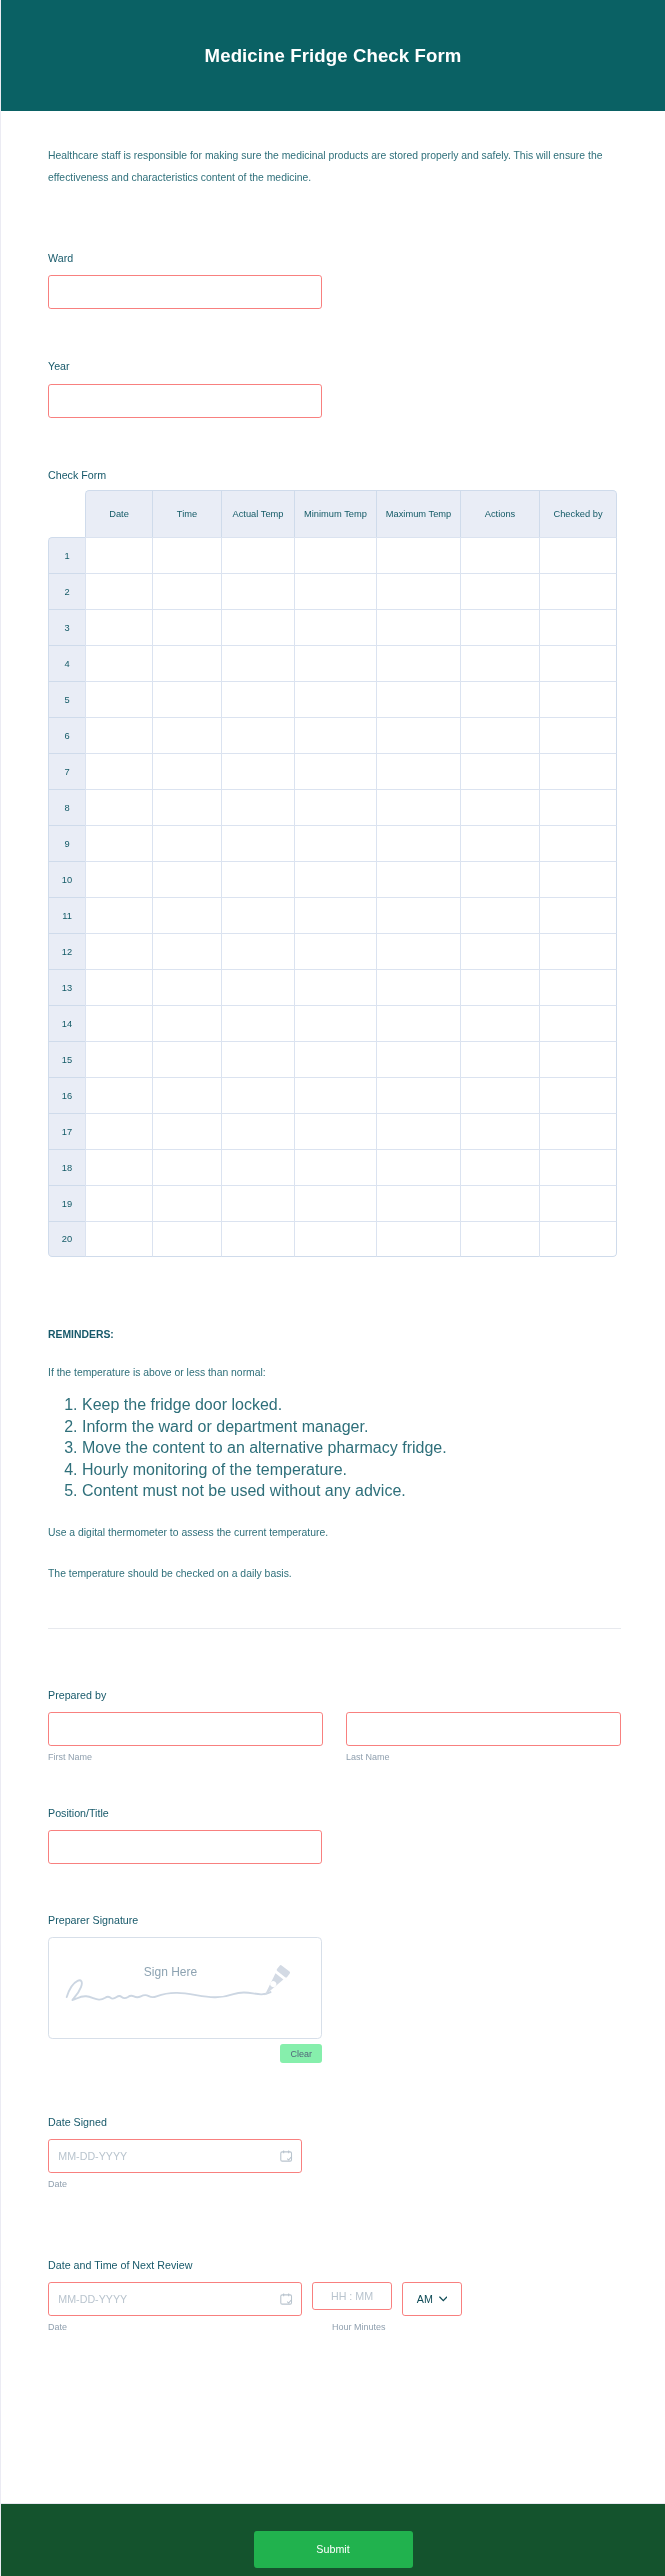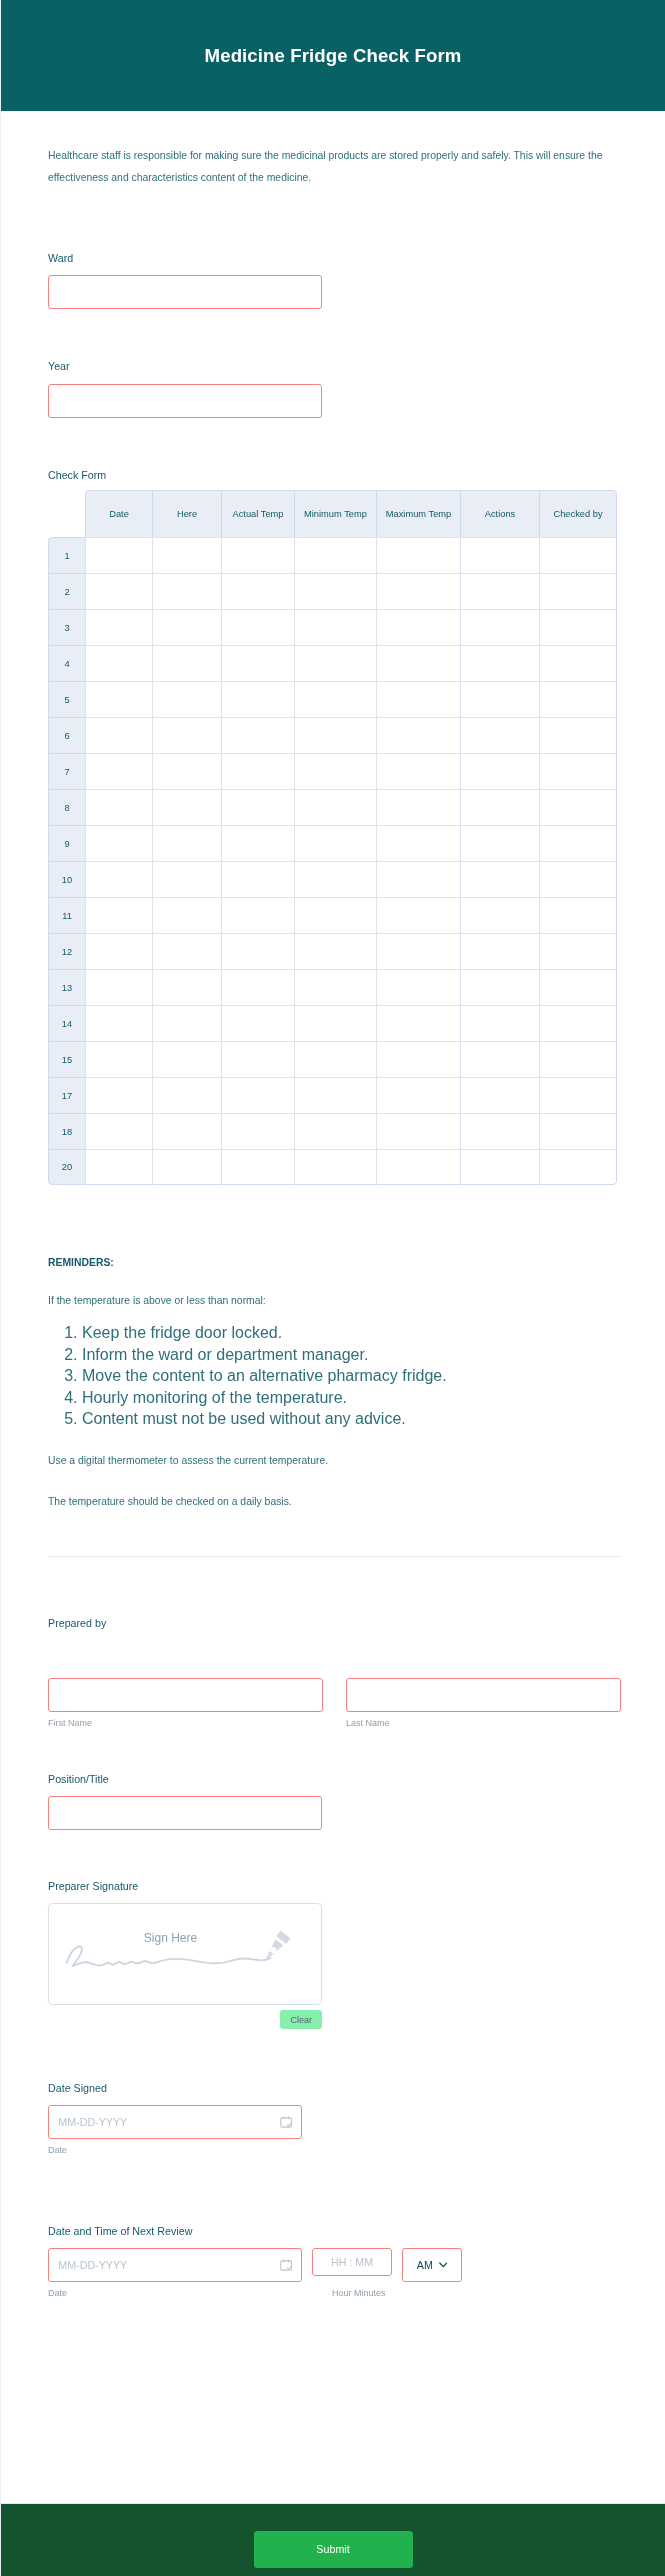--- a/index.html
+++ b/index.html
@@ -39,21 +39,21 @@
   
   .reminders-heading { margin-top:72px; color:var(--label-teal,#17596a); font-size:10.4px; font-weight:bold; }
   .reminders-intro { margin-top:21.5px; color:#2e6f7a; font-size:10.4px; line-height:21.5px; }
   .reminders-list { margin-top:10.7px; margin-left:34px; color:#2e6f7a; font-size:16px; line-height:21.5px; }
   .note { margin-top:20px; color:#2e6f7a; font-size:10.4px; line-height:21.5px; }
 
   .divider { border:none; border-top:0.7px solid #e7e9ee; margin-top:43px; width:573px; }
 
   
   .name-row { display:flex; gap:23px; margin-top:10px; }
-  .name-col { width:275px;margin-top:38px; }
+  .name-col { width:275px; }
   .sublabel { margin-top:5.7px; color:#90a0af; font-size:9px; }
 
   
   .sig-box { position:relative; margin-top:10px; width:274px; height:102px; border:0.7px solid #d7dfe9; border-radius:4.3px; background:#fff; overflow:hidden; }
   .sig-hint { position:absolute; top:27px; left:0; right:29px; text-align:center; color:#8da3b2; font-size:12px; }
   .sig-art { position:absolute; left:7.2px; top:21.5px; }
   .clear-row { width:274px; display:flex; justify-content:flex-end; }
   .clear-btn { margin-top:5px; background:#86efac; border:none; border-radius:2.9px; color:#52667a; font-size:9px; padding:4.3px 10px; cursor:pointer; font-family:"Liberation Sans",sans-serif; }
 
   
@@ -108,21 +108,21 @@
             <col style="width:73px">
           <col style="width:82px">
             <col style="width:84px">
             <col style="width:79px">
             <col style="width:78px">
         </colgroup>
         <thead>
           <tr>
             <th class="corner"></th>
             <th>Date</th>
-            <th>Here</th>
+            <th>Time</th>
             <th>Actual Temp</th>
             <th>Minimum Temp</th>
             <th>Maximum Temp</th>
             <th>Actions</th>
             <th>Checked by</th>
           </tr>
         </thead>
         <tbody>
             <tr>
               <th class="row-num">1</th>
@@ -268,31 +268,51 @@
               <th class="row-num">15</th>
               <td class="cell"></td>
               <td class="cell"></td>
               <td class="cell"></td>
               <td class="cell"></td>
               <td class="cell"></td>
               <td class="cell"></td>
               <td class="cell"></td>
             </tr>
             <tr>
+              <th class="row-num">16</th>
+              <td class="cell"></td>
+              <td class="cell"></td>
+              <td class="cell"></td>
+              <td class="cell"></td>
+              <td class="cell"></td>
+              <td class="cell"></td>
+              <td class="cell"></td>
+            </tr>
+            <tr>
               <th class="row-num">17</th>
               <td class="cell"></td>
               <td class="cell"></td>
               <td class="cell"></td>
               <td class="cell"></td>
               <td class="cell"></td>
               <td class="cell"></td>
               <td class="cell"></td>
             </tr>
             <tr>
               <th class="row-num">18</th>
+              <td class="cell"></td>
+              <td class="cell"></td>
+              <td class="cell"></td>
+              <td class="cell"></td>
+              <td class="cell"></td>
+              <td class="cell"></td>
+              <td class="cell"></td>
+            </tr>
+            <tr>
+              <th class="row-num">19</th>
               <td class="cell"></td>
               <td class="cell"></td>
               <td class="cell"></td>
               <td class="cell"></td>
               <td class="cell"></td>
               <td class="cell"></td>
               <td class="cell"></td>
             </tr>
             <tr>
               <th class="row-num">20</th>

